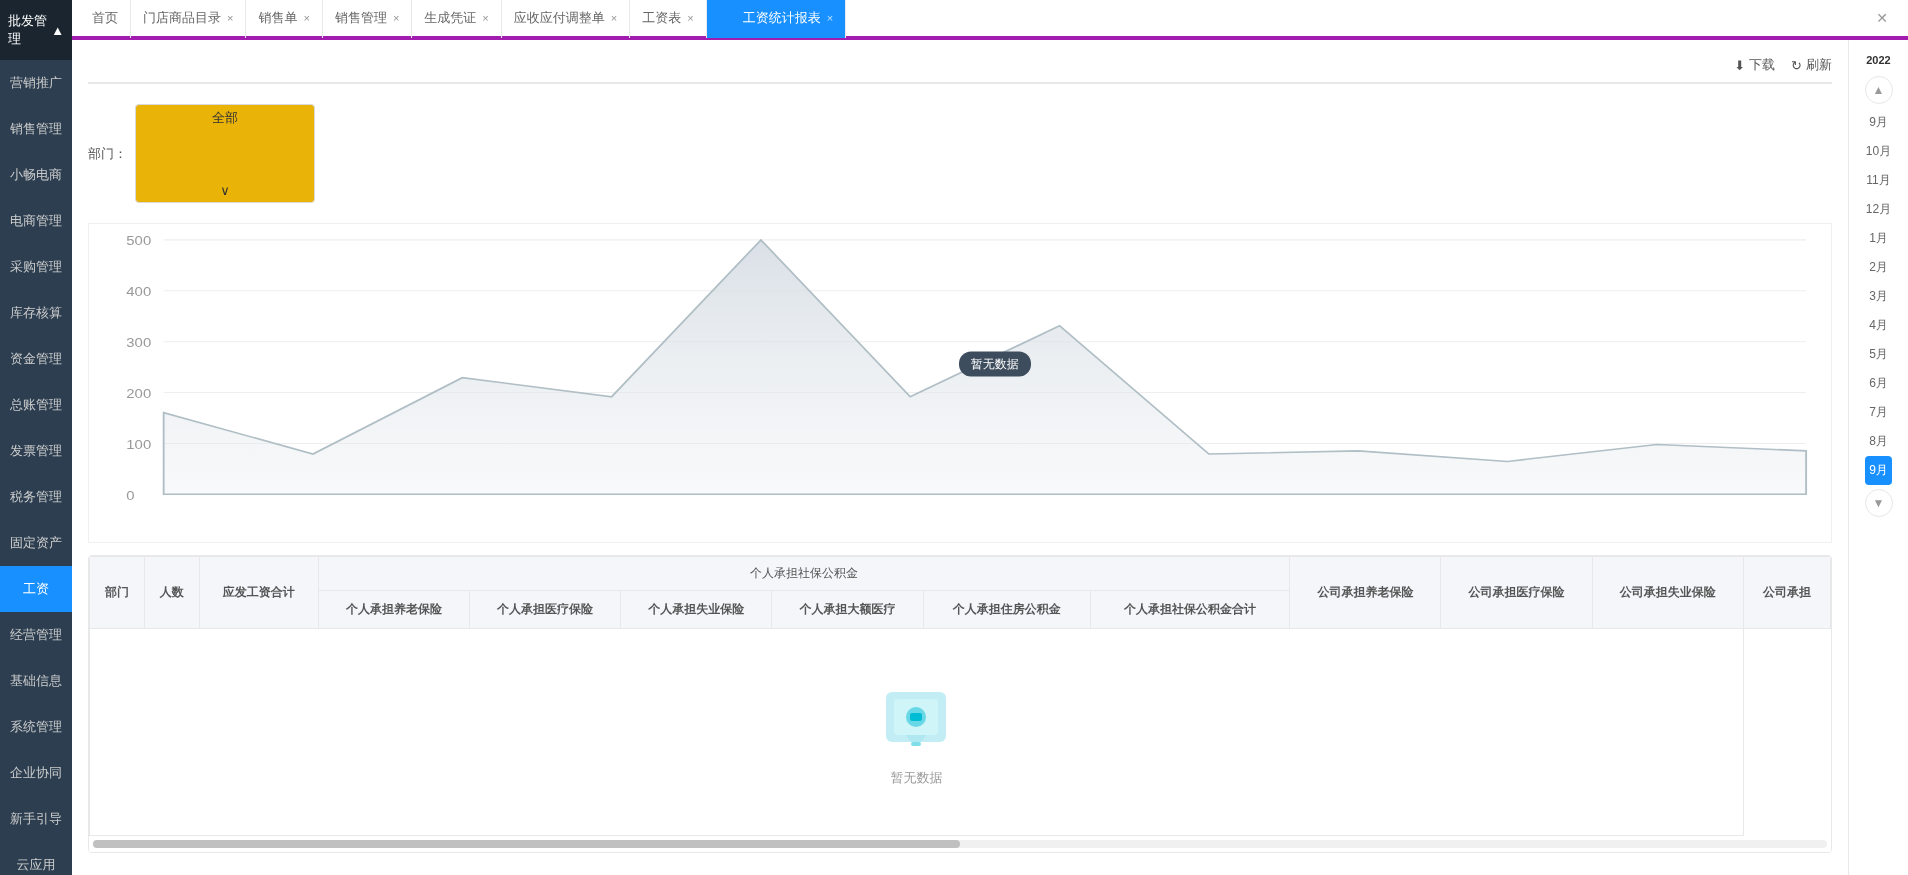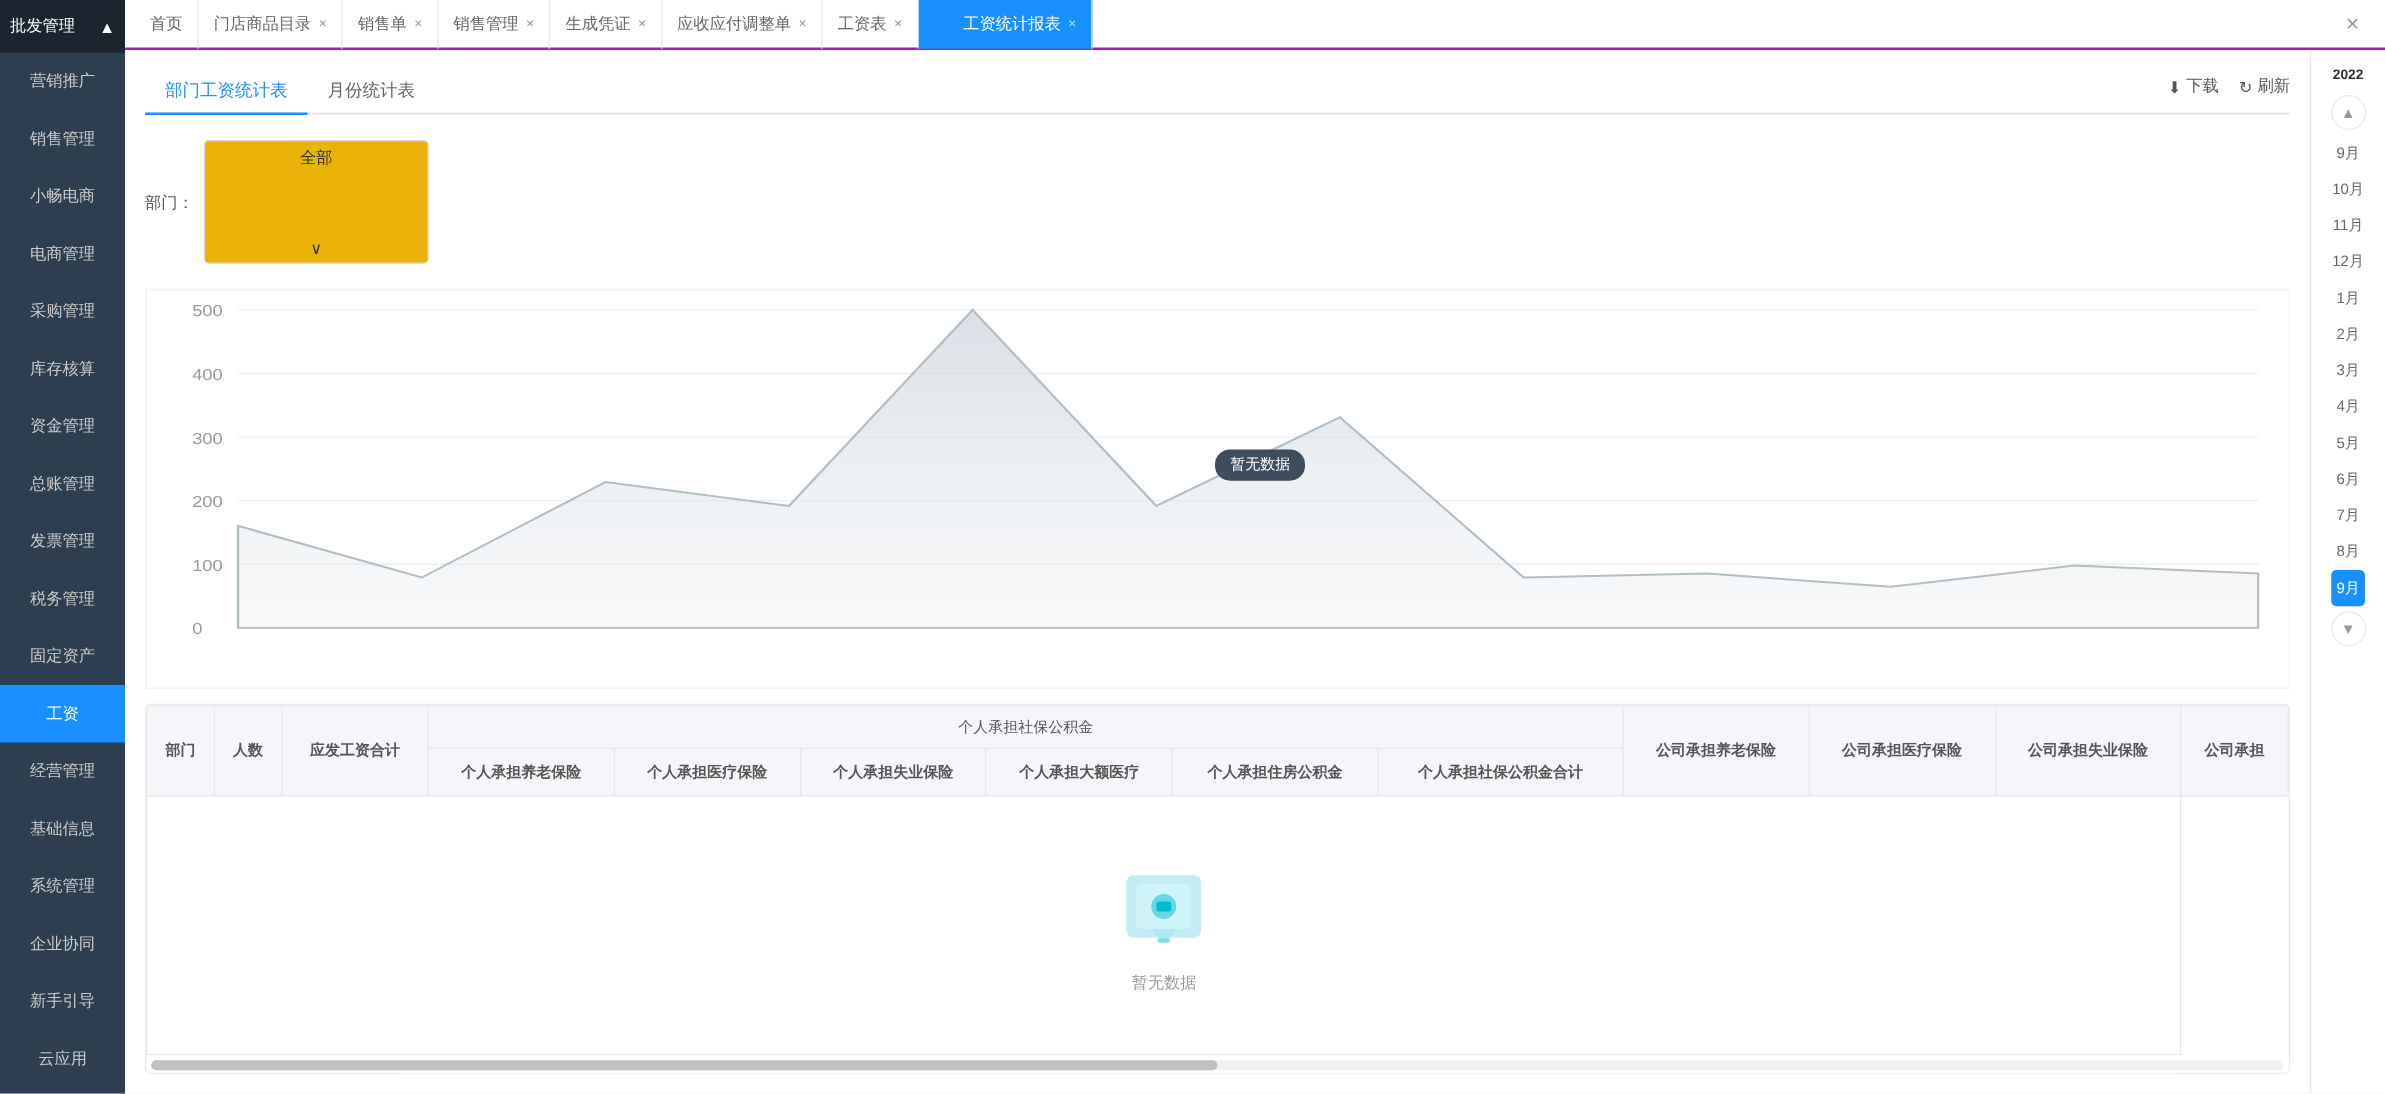--- a/index.html
+++ b/index.html
@@ -1,20 +1,20 @@
 <!DOCTYPE html>
 <html><head>
   <meta charset="utf-8">
   <style>
     * { box-sizing: border-box; margin: 0; padding: 0; }
     body { font-family: 'Microsoft YaHei', Arial, sans-serif; font-size: 13px; background: #f0f2f5; display: flex; height: 875px; overflow: hidden; }
 
     
     .sidebar {
-      width: 100px;
+      width: 72px;
       background: #2c3e50;
       display: flex;
       flex-direction: column;
       height: 100%;
       flex-shrink: 0;
     }
     .sidebar-header {
       background: #1a252f;
       padding: 12px 8px;
       color: #fff;
@@ -46,21 +46,21 @@
       display: flex;
       flex-direction: column;
       overflow: hidden;
     }
 
     
     .tab-bar {
       background: #fff;
       display: flex;
       align-items: center;
-      border-bottom: 2px solid #a21caf;
+      border-bottom: 4px solid #a21caf;
       height: 40px;
       flex-shrink: 0;
       padding: 0 8px;
     }
     .tab-item {
       display: flex;
       align-items: center;
       padding: 0 12px;
       height: 40px;
       font-size: 13px;
@@ -371,24 +371,20 @@
       </div>
     <div class="tab-bar-actions">
       <div class="tab-bar-close-btn">✕</div>
     </div>
   </div>
 
   <div class="content-area">
     <div class="page-content">
 
       <div class="sub-tabs">
-        <div id="sub-tabs-container" style="display:flex;">
-            <div class="sub-tab active">部门工资统计表</div>
-            <div class="sub-tab">月份统计表</div>
-          </div>
         <div style="margin-left:auto; display:flex; align-items:center; gap:16px; padding-bottom:8px;">
           <div class="toolbar-btn">
             <span>⬇</span>
             <span>下载</span>
           </div>
           <div class="toolbar-btn">
             <span>↻</span>
             <span>刷新</span>
           </div>
         </div>

